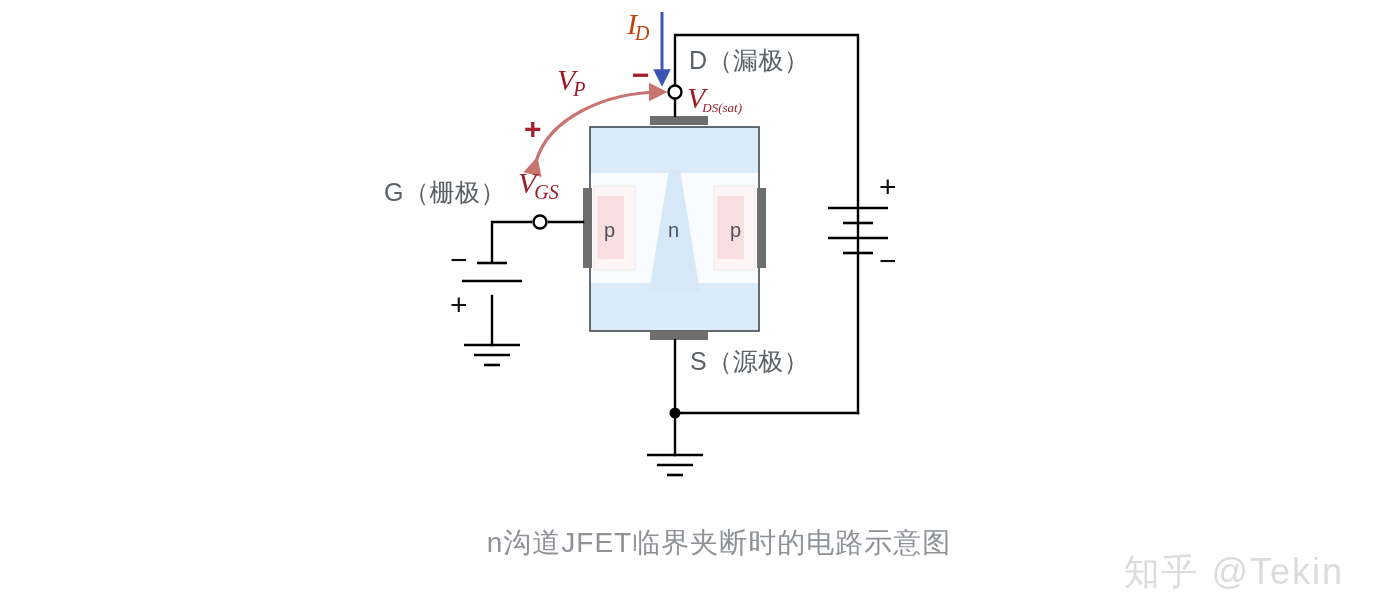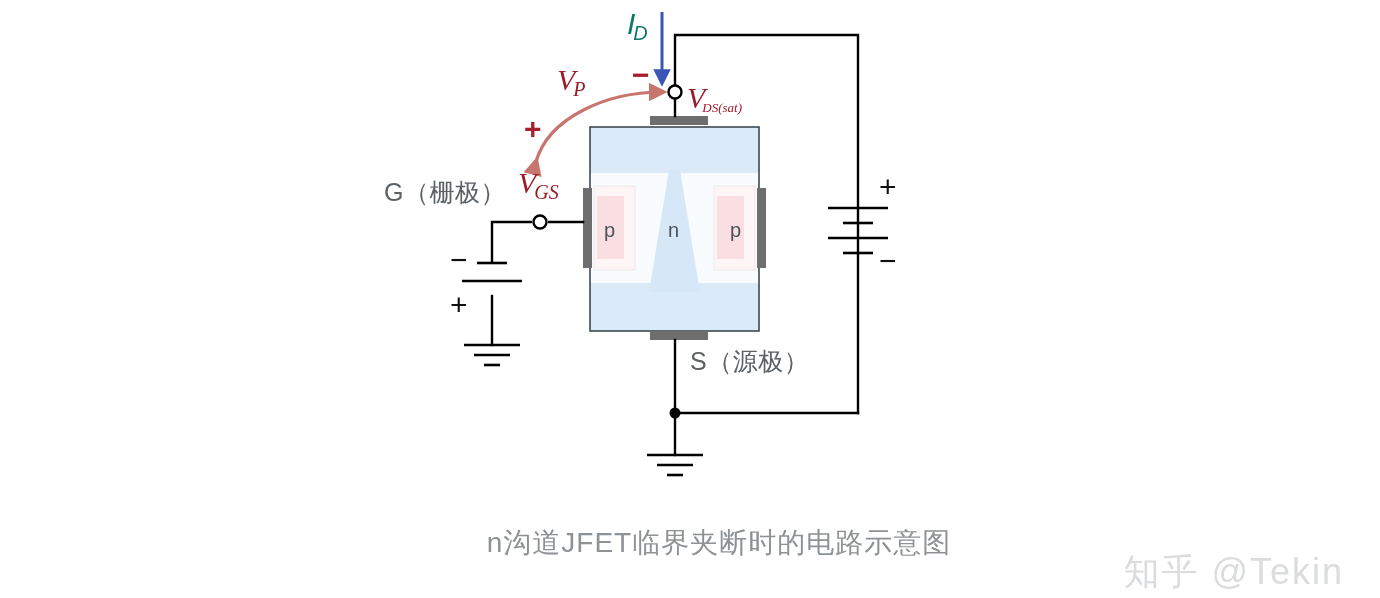--- a/index.html
+++ b/index.html
@@ -24,22 +24,22 @@
   }
 
   
   .math-red{
     color:#9b1b28;
     font-family:"Liberation Serif",serif;
     font-style:italic;
     font-weight:400;
   }
   .math-blue{
-    color:#0f766e;
-    font-family:Liberation Sans, sans-serif;
+    color:#c2410c;
+    font-family:Liberation Serif, serif;
     font-style:italic;
     font-weight:400;
   }
   .v-main{font-size:30px;}
   .v-sub{font-size:20px;vertical-align:-0.32em;margin-left:-2px;}
   .v-sub-sat{font-size:13px;vertical-align:-0.32em;margin-left:-3px;}
 
   
   .sign{
     color:#a5202c;
@@ -178,20 +178,21 @@
       <line x1="657" y1="465" x2="693" y2="465"></line>
       <line x1="667" y1="475" x2="683" y2="475"></line>
     </g>
 
     <line x1="662" y1="12" x2="662" y2="78" stroke="#3a55b5" stroke-width="3" marker-end="url(#blueArrow)"></line>
 
     <path d="M 536 162 C 548 118 606 92 662 92" stroke="#c9756f" stroke-width="3.2" fill="none" marker-end="url(#redArrowEnd)" marker-start="url(#redArrowStart)"></path>
 
   </svg>
 
+  <div class="lbl term-label" style="left:689px;top:44px;">D（漏极）</div>
 
   <div class="lbl term-label" style="left:690px;top:345px;">S（源极）</div>
 
   <div class="lbl term-label" style="left:384px;top:176px;">G（栅极）</div>
 
   <div class="lbl math-blue" style="left:627px;top:7px;">
     <span class="v-main">I</span><span class="v-sub">D</span>
   </div>
 
   <div class="lbl math-red" style="left:557px;top:63px;">

